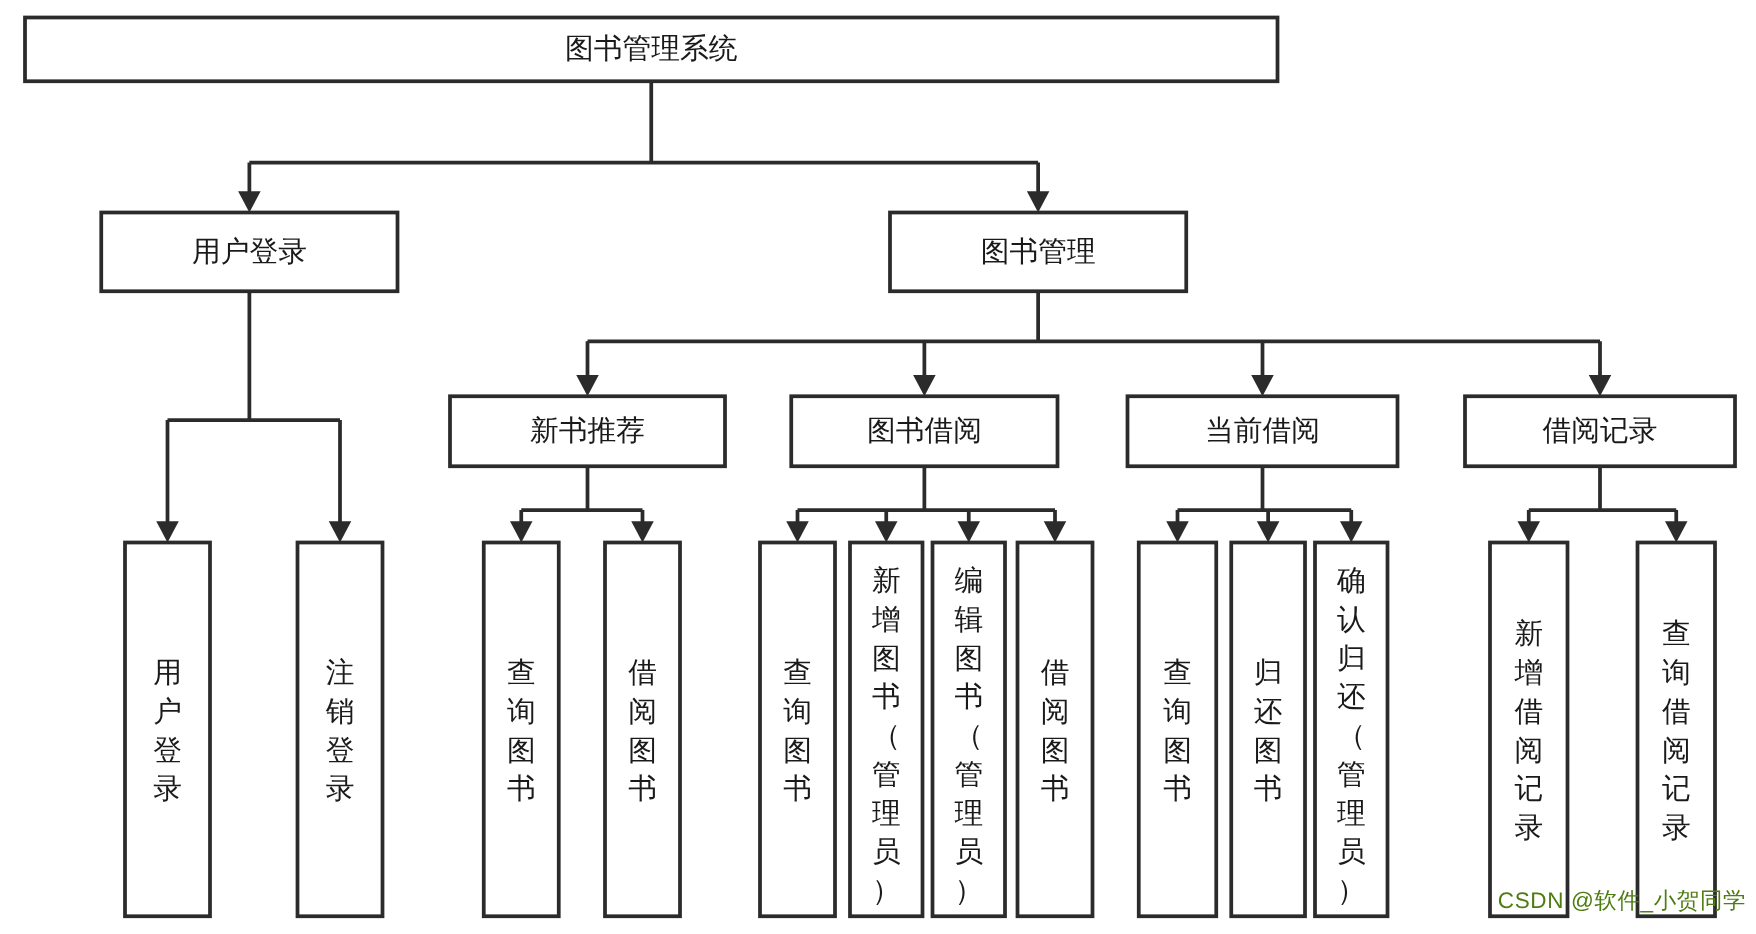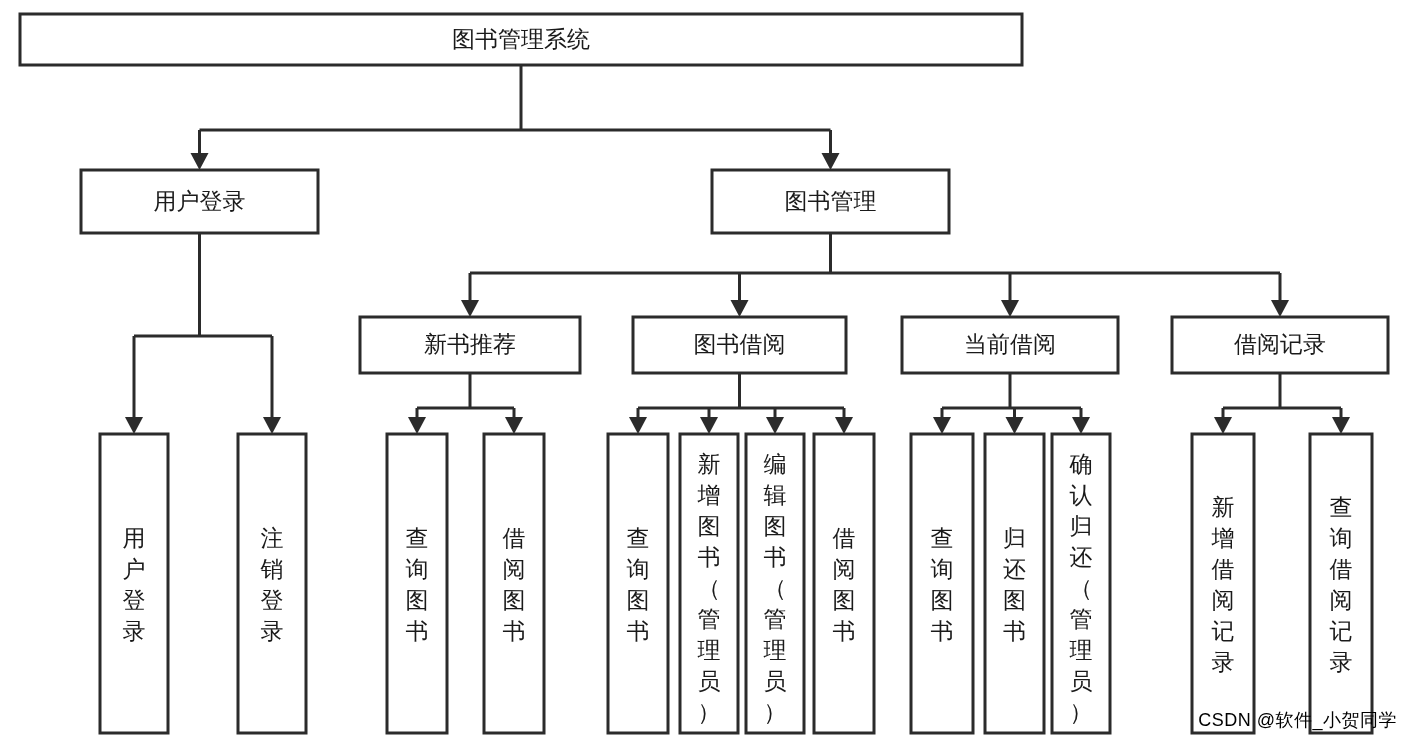--- a/index.html
+++ b/index.html
@@ -55,21 +55,21 @@
     font-family: "Liberation Sans", "DejaVu Sans", sans-serif;
     font-size: 23px;
     text-anchor: middle;
   }
   .watermark {
     position: absolute;
     right: 8px;
     bottom: 4px;
     font-family: "Liberation Sans", "DejaVu Sans", sans-serif;
     font-size: 18px;
-    color: #000000;
+    color: #4d7c0f;
     letter-spacing: 0.5px;
     white-space: nowrap;
     pointer-events: none;
   }
 </style>
 </head>
 <body>
 
 <div id="diagram-root">
   <svg id="diagram-svg" viewBox="0 0 1405 747" xmlns="http://www.w3.org/2000/svg">

